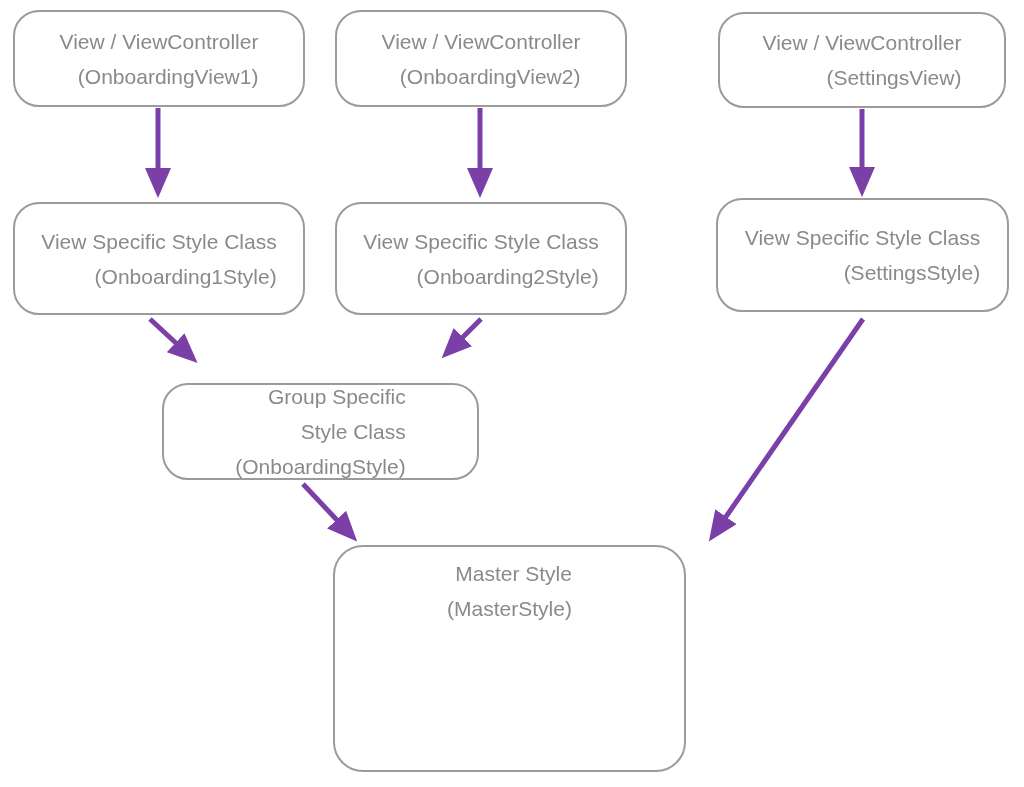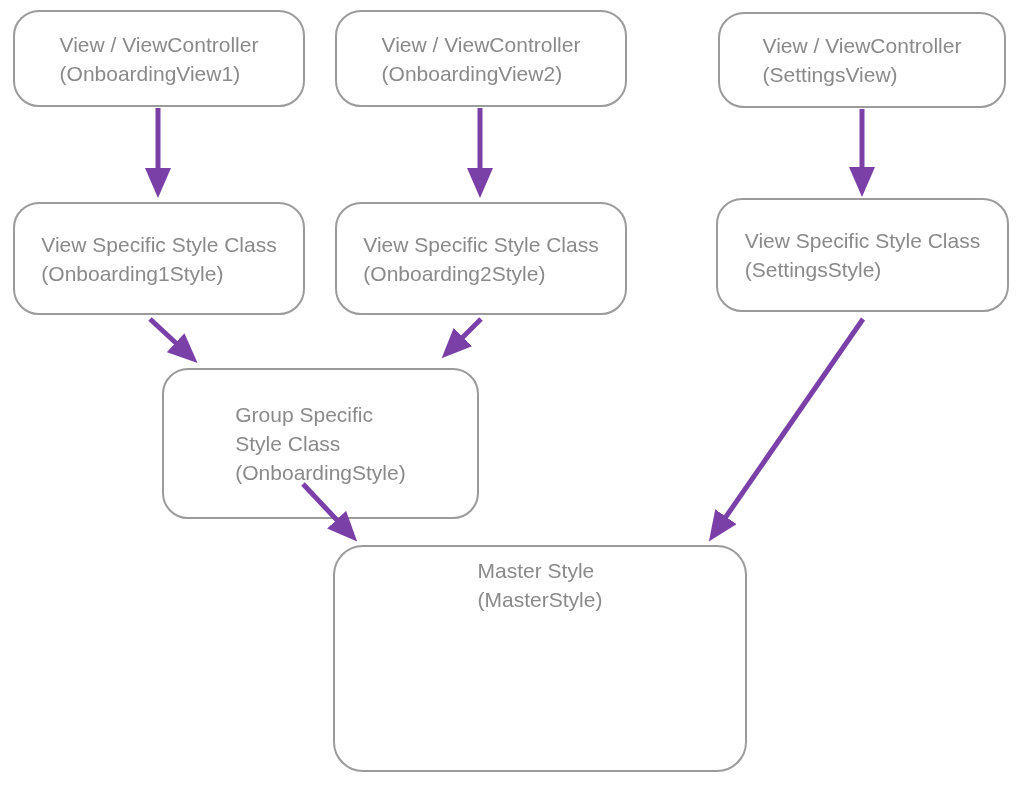--- a/index.html
+++ b/index.html
@@ -20,40 +20,40 @@
     overflow: hidden;
   }
   .node {
     position: absolute;
     border: 2px solid var(--box-border);
     border-radius: 26px;
     background: #ffffff;
     display: flex;
     align-items: center;
     justify-content: center;
-    text-align: left;
+    text-align: right;
     color: var(--box-text);
     font-size: 21px;
-    line-height: 29px;
+    line-height: 35px;
     white-space: pre-line;
     font-weight: 400;
   }
   
   #n-onboarding-view1 { left: 13px;  top: 10px;  width: 292px; height: 97px; }
   #n-onboarding-view2 { left: 335px; top: 10px;  width: 292px; height: 97px; }
   #n-settings-view    { left: 718px; top: 12px;  width: 288px; height: 96px; }
   
   #n-onboarding1-style { left: 13px;  top: 202px; width: 292px; height: 113px; }
   #n-onboarding2-style { left: 335px; top: 202px; width: 292px; height: 113px; }
   #n-settings-style    { left: 716px; top: 198px; width: 293px; height: 114px; }
   
-  #n-group-style { left: 162px; top: 368px; width: 317px; height: 151px; }
+  #n-group-style { left: 162px; top: 383px; width: 317px; height: 97px; }
   
   #n-master-style {
-    left: 333px; top: 545px; width: 414px; height: 227px;
+    left: 333px; top: 545px; width: 353px; height: 227px;
     border-radius: 30px;
     align-items: flex-start;
     padding-top: 9px;
   }
   #n-extend-uicolor {
     left: 445px; top: 642px; width: 188px; height: 129px;
     border-radius: 28px;
   }
   .arrows {
     position: absolute;

